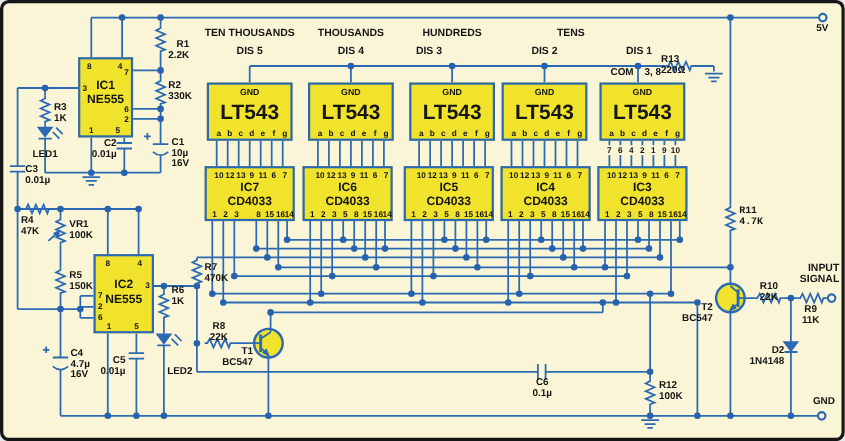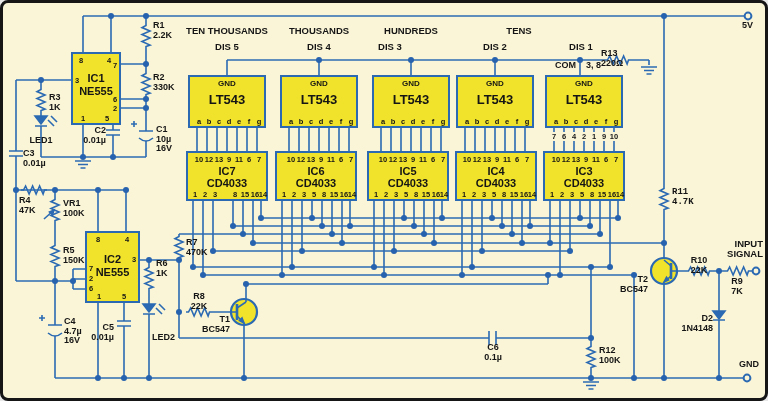--- a/index.html
+++ b/index.html
@@ -9,21 +9,21 @@
   .lbl{position:absolute;font-size:9px;font-weight:bold;line-height:9.5px;color:#151515;white-space:nowrap;}
   .lbl span{display:block;}
   .ra{text-align:right;}
   .ctr{text-align:center;}
   .grp{position:absolute;text-align:center;font-weight:bold;font-size:9.5px;color:#151515;white-space:nowrap;}
   .chip{position:absolute;background:#f1e32b;border:2px solid #2b6ab3;box-sizing:border-box;color:#151515;}
   .chip .nm{position:absolute;left:0;width:100%;text-align:center;font-weight:bold;}
   .p{position:absolute;transform:translateX(-50%);font-size:7.5px;font-weight:bold;white-space:nowrap;}
   .tp{position:absolute;font-size:7.5px;font-weight:bold;white-space:nowrap;}
   .upin{position:absolute;transform:translateX(-50%);font-size:7.5px;font-weight:bold;color:#151515;background:#faf5d7;padding:0 1px;}
-  .dtitle{font-size:13px;}
+  .dtitle{font-size:19px;}
   .ctitle{font-size:11px;}
 </style>
 </head>
 <body>
 
 <div class="board">
 
 <svg width="768" height="401" viewBox="0 0 768 401">
   <defs>
     <polyline id="rz" points="0,0 0,2.5 -4,4.6 4,8.1 -4,11.6 4,15.1 -4,18.6 4,22.1 0,23.5 0,26" fill="none"></polyline>
@@ -368,21 +368,21 @@
 <div class="lbl ra" style="left:722px;top:357px;width:34px;">
       <span>GND</span>
     </div>
 <div class="lbl ra" style="left:533px;top:58px;width:40px;">
       <span>COM</span>
     </div>
 <div class="lbl" style="left:583px;top:58px;">
       <span>3, 8</span>
     </div>
 
-<div class="lbl" style="left:150px;top:18px;">
+<div class="lbl" style="left:150px;top:33px;text-align:right;">
       <span>R1</span>
       <span>2.2K</span>
     </div>
 <div class="lbl" style="left:150px;top:70px;">
       <span>R2</span>
       <span>330K</span>
     </div>
 <div class="lbl" style="left:46px;top:90px;">
       <span>R3</span>
       <span>1K</span>
@@ -458,21 +458,21 @@
 <div class="lbl" style="left:598px;top:34px;margin-top:12px;">
       <span>R13</span>
       <span>220Ω</span>
     </div>
 <div class="lbl ctr" style="left:678px;top:242px;width:36px;margin-top:11px;">
       <span>R10</span>
       <span>22K</span>
     </div>
 <div class="lbl ctr" style="left:716px;top:274px;width:36px;">
       <span>R9</span>
-      <span>7K</span>
+      <span>11K</span>
     </div>
 <div class="lbl ra" style="left:660px;top:311px;width:50px;">
       <span>D2</span>
       <span>1N4148</span>
     </div>
 <div class="lbl ra" style="left:605px;top:272px;width:40px;">
       <span>T2</span>
       <span>BC547</span>
     </div>
 

